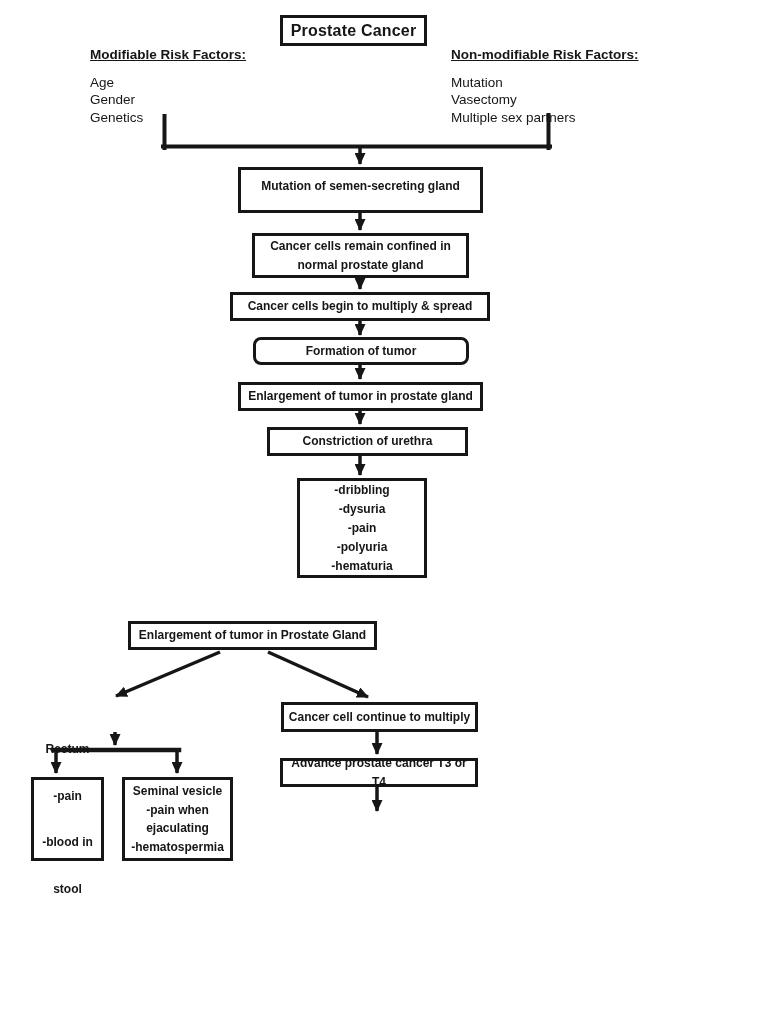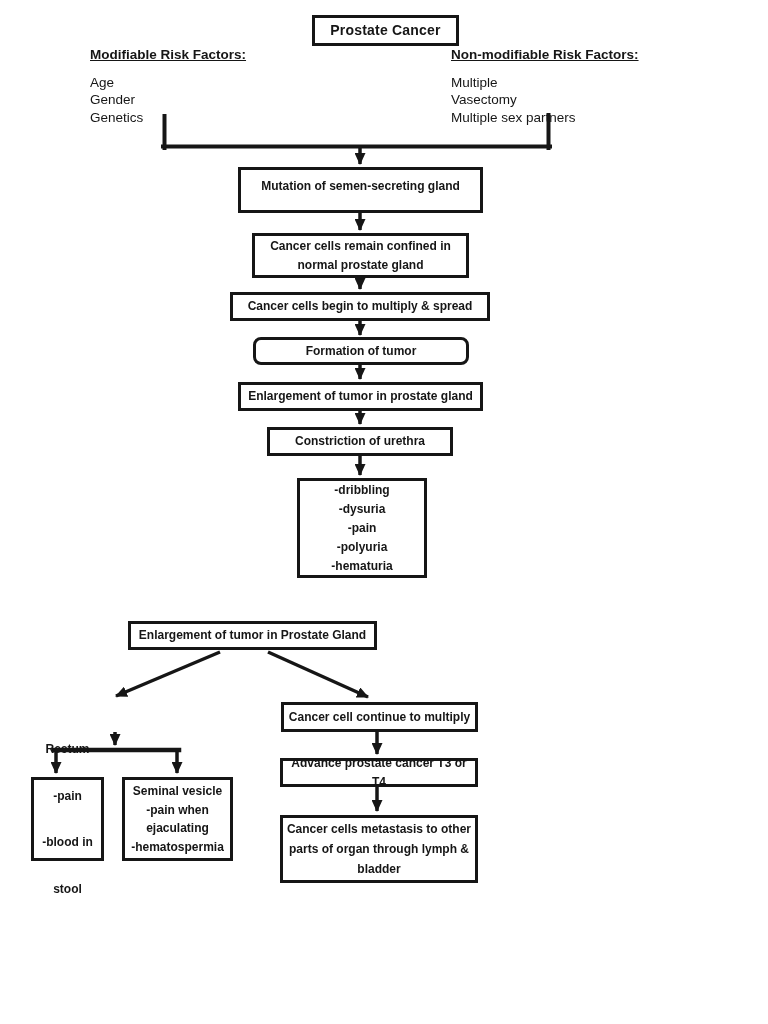--- a/index.html
+++ b/index.html
@@ -6,21 +6,21 @@
   .canvas{
     position:relative;width:768px;height:1024px;background:#ffffff;
     font-family:"Liberation Sans",sans-serif;color:#161616;overflow:hidden;
   }
   .connectors{position:absolute;left:0;top:0;}
   .box{
     position:absolute;box-sizing:border-box;border:3px solid #161616;background:#ffffff;
     display:flex;flex-direction:column;align-items:center;justify-content:center;
     text-align:center;font-weight:700;font-size:12px;line-height:19px;color:#161616;
   }
-  .title-box{font-size:14px;letter-spacing:.2px;margin-left:32px;}
+  .title-box{font-size:16px;letter-spacing:.2px;}
   .pad-up{justify-content:flex-start;padding-top:7px;}
   .small-box{font-size:12px;line-height:18.5px;}
   .wide-lines{line-height:20px;}
   .risk-col{position:absolute;font-size:13.5px;line-height:17.5px;font-weight:400;}
   .risk-head{font-weight:700;text-decoration:underline;margin-bottom:10px;white-space:nowrap;}
   .risk-item{white-space:nowrap;}
   .box-line{width:100%;}
 </style>
 </head>
 <body>
@@ -64,21 +64,21 @@
 
   <div class="risk-col" style="left:90px;top:46px;">
     <div class="risk-head">Modifiable Risk Factors:</div>
     <div class="risk-item">Age</div>
     <div class="risk-item">Gender</div>
     <div class="risk-item">Genetics</div>
   </div>
 
   <div class="risk-col" style="left:451px;top:46px;">
     <div class="risk-head">Non-modifiable Risk Factors:</div>
-    <div class="risk-item">Multiple</div>
+    <div class="risk-item">Mutation</div>
     <div class="risk-item">Vasectomy</div>
     <div class="risk-item">Multiple sex partners</div>
   </div>
 
   <div class="box pad-up" style="left:238px;top:167px;width:245px;height:46px;">
     <div class="box-line">Mutation of semen-secreting gland</div>
   </div>
 
   <div class="box" style="left:252px;top:233px;width:217px;height:45px;">
     <div class="box-line">Cancer cells remain confined in</div>
@@ -90,21 +90,21 @@
   </div>
 
   <div class="box" style="left:253px;top:337px;width:216px;height:28px;border-radius:8px;">
     <div class="box-line">Formation of tumor</div>
   </div>
 
   <div class="box" style="left:238px;top:382px;width:245px;height:29px;">
     <div class="box-line">Enlargement of tumor in prostate gland</div>
   </div>
 
-  <div class="box" style="left:267px;top:427px;width:186px;height:29px;">
+  <div class="box" style="left:267px;top:427px;width:201px;height:29px;">
     <div class="box-line">Constriction of urethra</div>
   </div>
 
   <div class="box" style="left:297px;top:478px;width:130px;height:100px;">
     <div class="box-line">-dribbling</div>
     <div class="box-line">-dysuria</div>
     <div class="box-line">-pain</div>
     <div class="box-line">-polyuria</div>
     <div class="box-line">-hematuria</div>
   </div>
@@ -129,19 +129,14 @@
     <div class="box-line">Seminal vesicle</div>
     <div class="box-line">-pain when</div>
     <div class="box-line">ejaculating</div>
     <div class="box-line">-hematospermia</div>
   </div>
 
   <div class="box" style="left:280px;top:758px;width:198px;height:29px;">
     <div class="box-line">Advance prostate cancer T3 or T4</div>
   </div>
 
-  <div class="box wide-lines" style="left:280px;top:815px;width:198px;height:68px;">
-    <div class="box-line">Cancer cells metastasis to other</div>
-    <div class="box-line">parts of organ through lymph &amp;</div>
-    <div class="box-line">bladder</div>
-  </div>
 
 </div>
 
 </body></html>

